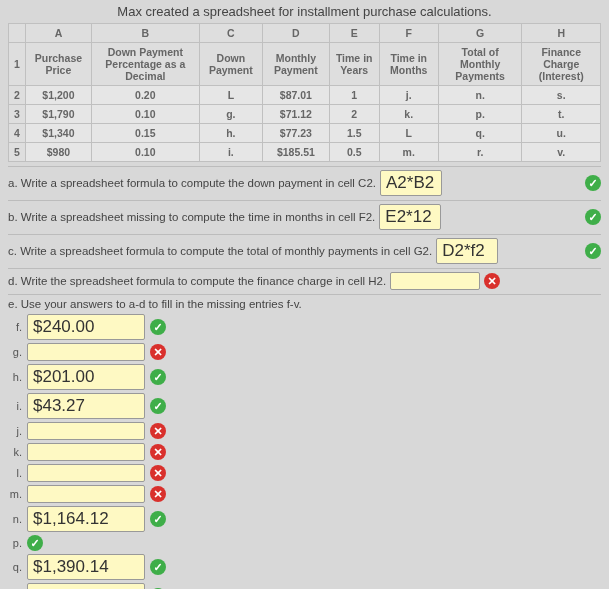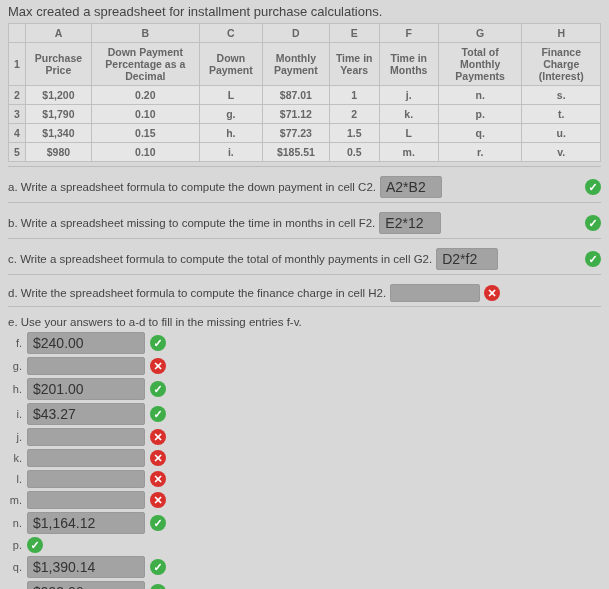--- a/index.html
+++ b/index.html
@@ -6,21 +6,21 @@
   body {
     font-family: Arial, sans-serif;
     background: #d8d8d8;
     width: 609px;
     height: 589px;
     overflow: hidden;
     padding: 4px 8px;
     font-size: 11px;
     color: #555;
   }
-  .title { font-size: 13px; color: #444; margin-bottom: 4px; font-weight: 500; }
+  .title { font-size: 13px; color: #444; margin-bottom: 4px; font-weight: 500; text-align: center; }
   table.sheet {
     border-collapse: collapse;
     width: 100%;
     font-size: 10.5px;
     background: #e6e6e6;
   }
   table.sheet th, table.sheet td {
     border: 1px solid #c0c0c0;
     padding: 3px 5px;
     text-align: center;
@@ -31,28 +31,28 @@
   table.sheet .colhead { background: #e2e2e2; font-weight: 700; height: 18px; }
   .qline {
     margin-top: 4px;
     font-size: 11.5px;
     color: #444;
     display: flex;
     align-items: center;
     flex-wrap: wrap;
     gap: 4px;
     border-top: 1px solid #bcbcbc;
-    padding-top: 9px;
+    padding-top: 3px;
   }
   .qline:first-of-type { border-top: none; }
   .inp {
     border: 1px solid #999;
-    background: #a3a3a3;
+    background: #fef9c3;
     padding: 2px 5px;
-    font-size: 14px;
+    font-size: 17px;
     min-height: 18px;
     display: inline-block;
     color: #333;
     border-radius: 2px;
   }
   .inp.sm { width: 62px; }
   .inp.md { width: 90px; }
   .inp.lg { width: 118px; }
   .mark {
     width: 16px; height: 16px; border-radius: 50%;

